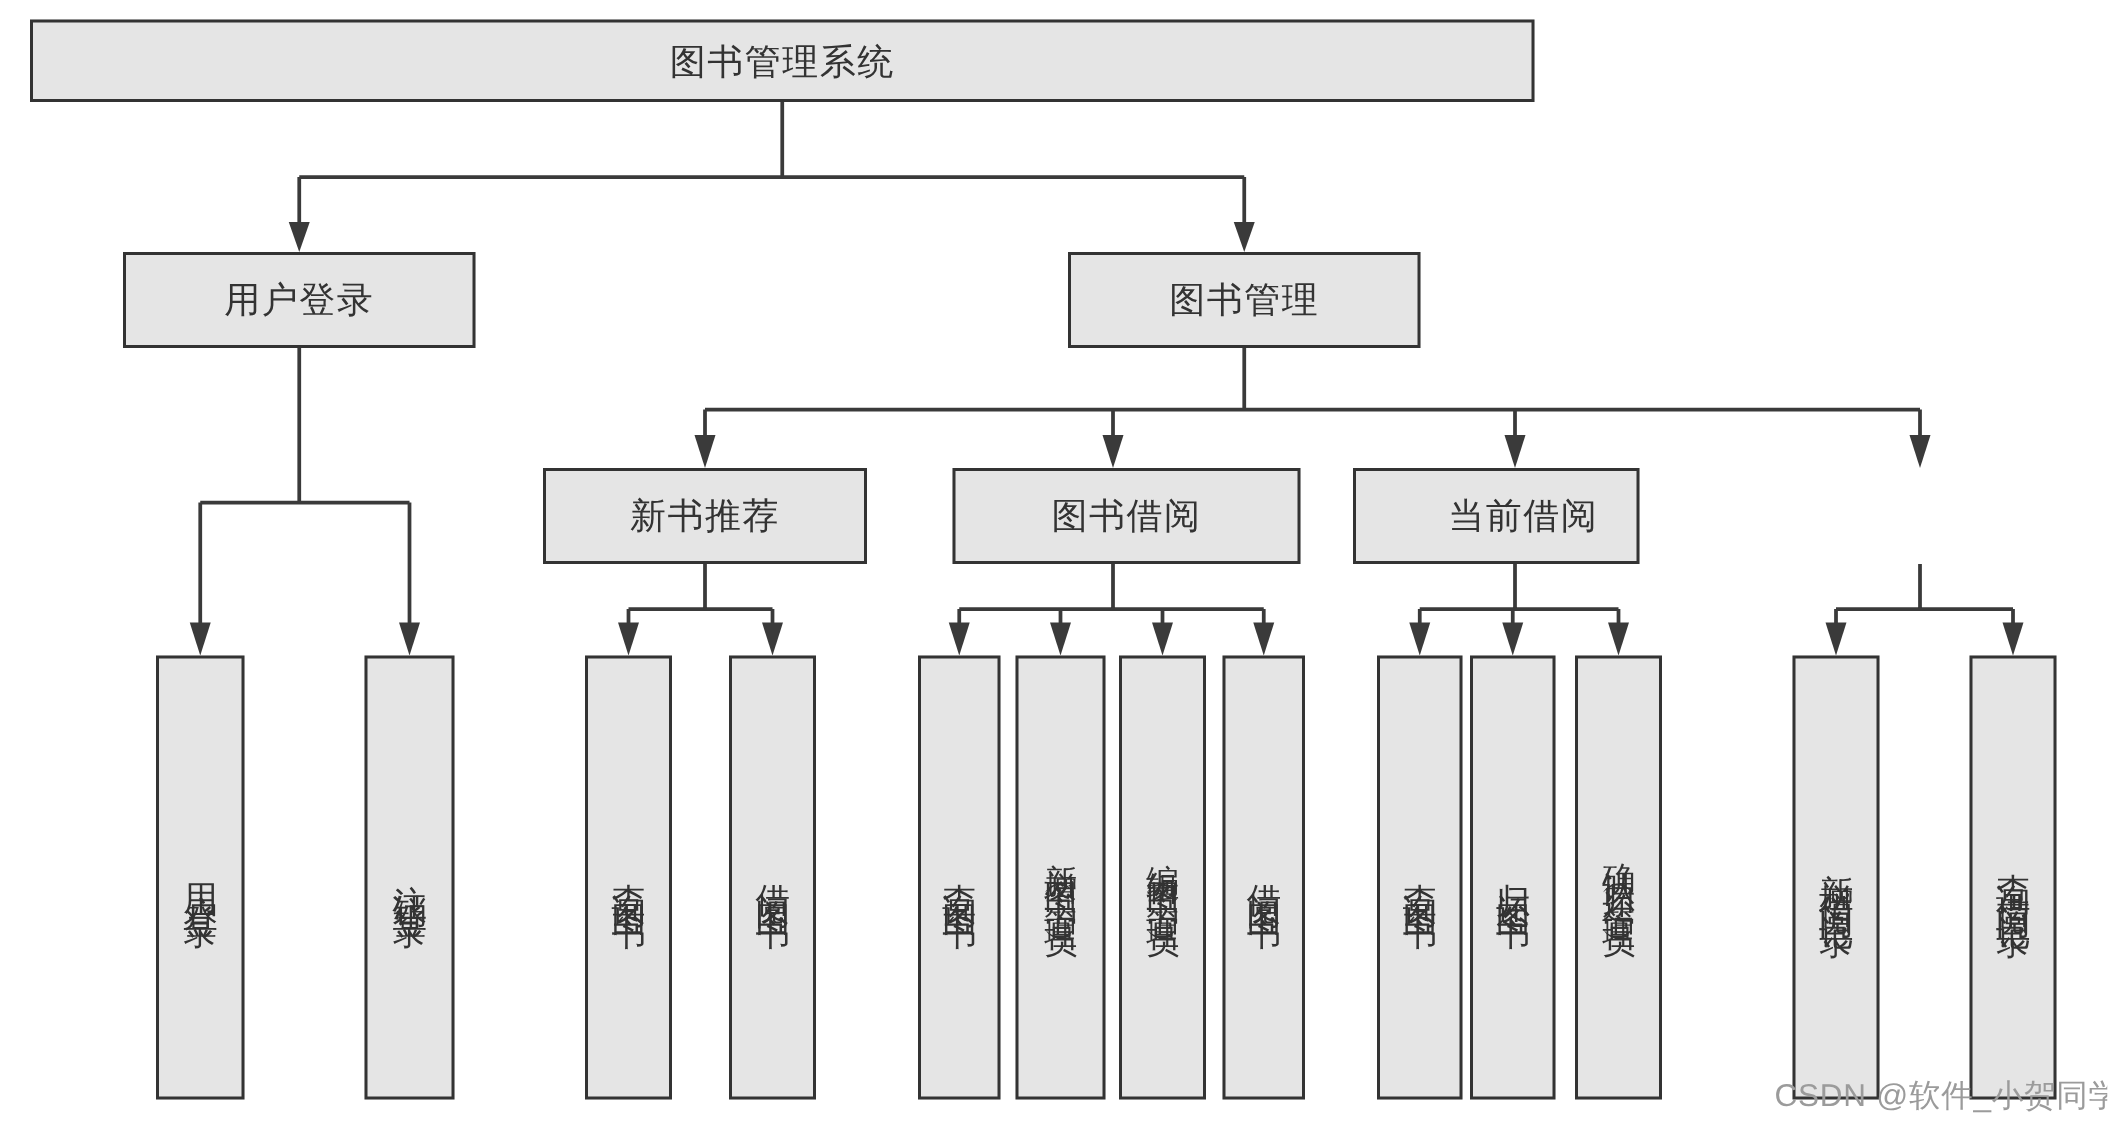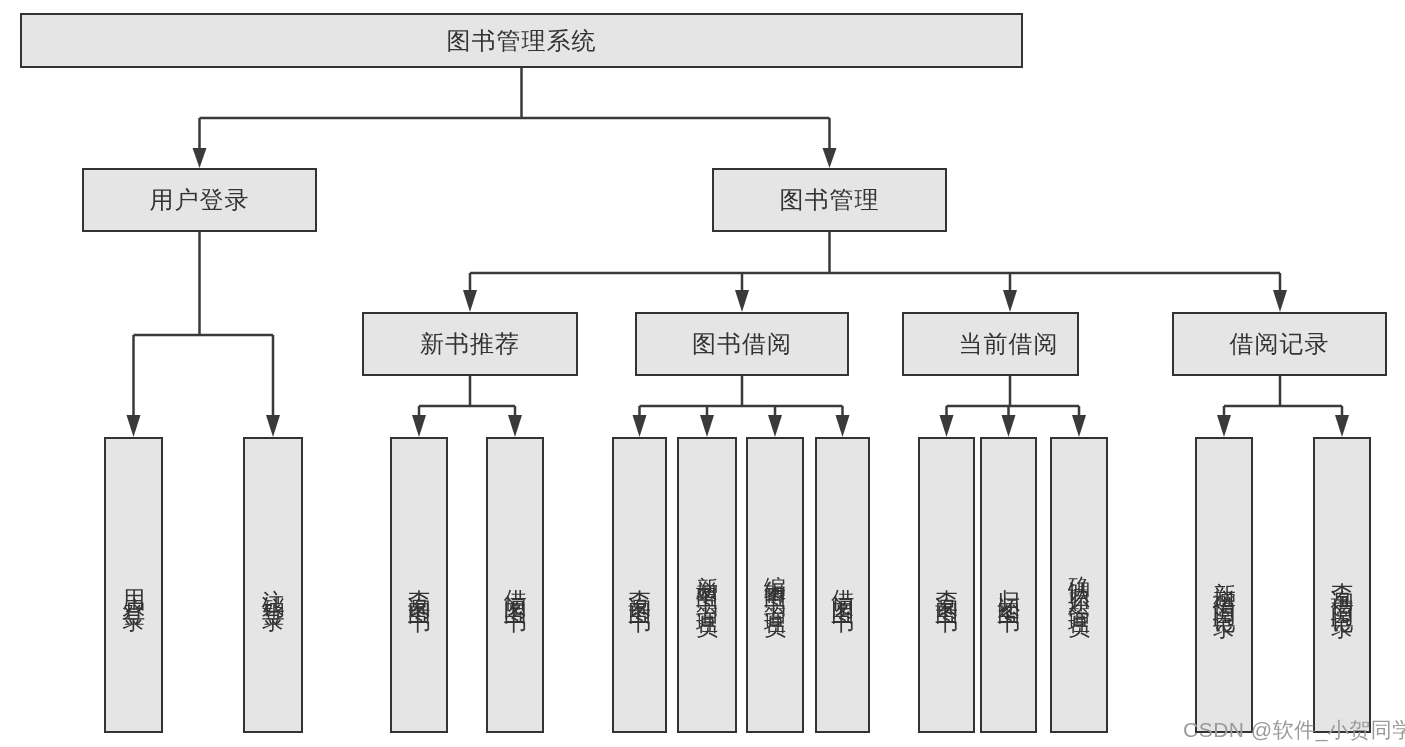--- a/index.html
+++ b/index.html
@@ -128,23 +128,22 @@
       <polygon class="head" points="1335,415 1349,415 1342,437"></polygon>
     </g>
   </svg>
 
   <div class="node hnode" style="left:20px; top:13px; width:1003px; height:55px;">图书管理系统</div>
 
   <div class="node hnode" style="left:82px; top:168px; width:235px; height:64px;">用户登录</div>
   <div class="node hnode" style="left:712px; top:168px; width:235px; height:64px;">图书管理</div>
 
   <div class="node hnode" style="left:362px; top:312px; width:216px; height:64px;">新书推荐</div>
-  <div class="node hnode" style="left:635px; top:312px; width:214px; height:64px;">图书借阅</div>
-  <div class="node hnode" style="left:902px; top:312px; width:177px; height:64px;padding-left:36px;">当前借阅</div>
-  <div class="node hnode" style="left:1172px; top:312px; width:215px; height:64px;">借阅记录</div>
+  <div class="node hnode" style="left:635px; top:312px; width:232px; height:64px;">图书借阅</div>
+  <div class="node hnode" style="left:902px; top:312px; width:191px; height:64px;padding-left:36px;">当前借阅</div>
 
   <div class="node vnode" style="left:104px; width:59px;">
     <span>用户登录</span>
   </div>
   <div class="node vnode" style="left:243px; width:60px;">
     <span>注销登录</span>
   </div>
 
   <div class="node vnode" style="left:390px; width:58px;">
     <span>查询图书</span>

